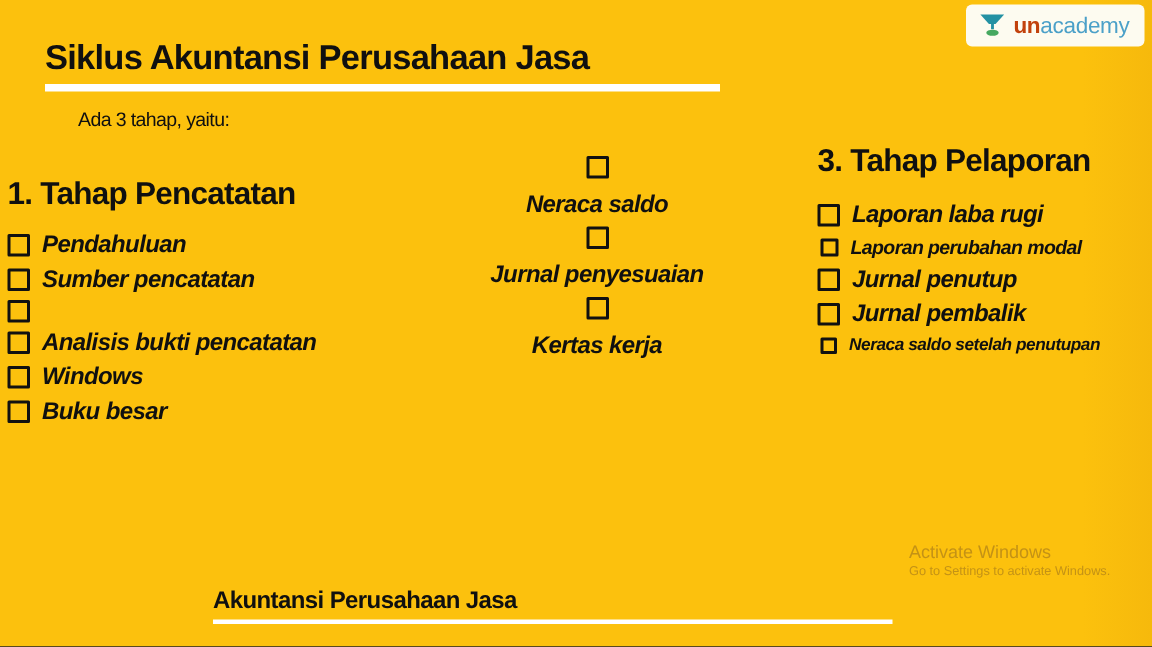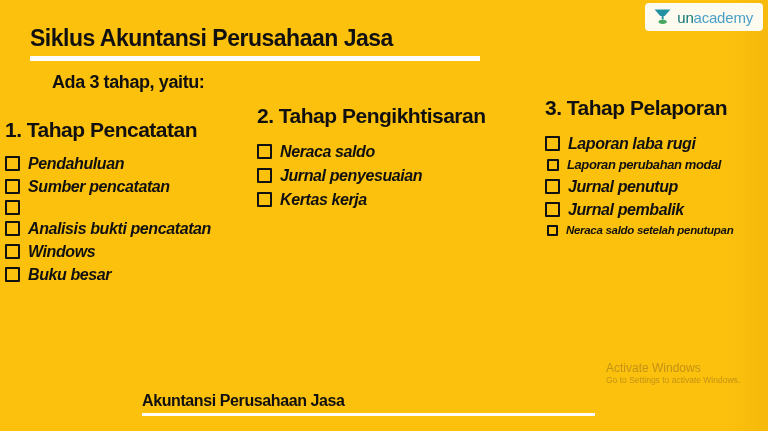--- a/index.html
+++ b/index.html
@@ -7,38 +7,38 @@
     position:relative;width:768px;height:431px;overflow:hidden;
     background:linear-gradient(90deg,#FCC10D 0%,#FCC10D 94%,#F6B90C 100%);
     font-family:"Liberation Sans","DejaVu Sans",sans-serif;
     color:#101010;letter-spacing:-0.3px;
   }
   .title{
     position:absolute;left:30px;top:25px;font-size:23px;font-weight:700;
     letter-spacing:-0.5px;white-space:nowrap;
   }
   .title-underline{position:absolute;left:30px;top:56px;width:450px;height:5px;background:#fff;}
-  .subtitle{position:absolute;left:52px;top:72px;font-size:18px;font-weight:700;letter-spacing:-0.4px;}
+  .subtitle{position:absolute;left:52px;top:72px;font-size:13px;font-weight:400;letter-spacing:-0.4px;}
   .logo{
     position:absolute;right:5px;top:3px;height:28px;background:#FDFBF0;border-radius:4px;
     display:flex;align-items:center;gap:5px;padding:0 10px 0 8px;box-sizing:border-box;
   }
   .logo-word{font-size:15px;letter-spacing:-0.2px;white-space:nowrap;}
-  .logo-un{color:#0f766e;font-weight:400;}
+  .logo-un{color:#c2410c;font-weight:700;}
   .logo-academy{color:#4BA0C8;font-weight:400;}
   .col{position:absolute;}
   .col1{left:5px;top:118px;width:250px;}
   .col2{left:257px;top:104px;width:282px;}
   .col3{left:545px;top:96px;width:222px;}
   .col-heading{font-size:21px;font-weight:700;letter-spacing:-0.5px;white-space:nowrap;}
   .col1 .col-heading{margin-bottom:12px;}
   .col2 .col-heading{margin-bottom:14px;}
   .col3 .col-heading{margin-bottom:14px;}
   .row{display:flex;align-items:center;gap:8px;margin-bottom:4px;}
-  .col2 .row{margin-bottom:5px;}
+  .col2 .row{margin-bottom:5px;flex-direction:column;}
   .col3 .row{margin-bottom:4px;}
   .checkbox{
     flex:0 0 auto;width:11px;height:11px;border:2.5px solid #111;border-radius:1px;
     background:transparent;box-sizing:content-box;
   }
   .row-label{font-size:16px;font-weight:700;line-height:19px;white-space:nowrap;letter-spacing:-0.4px;font-style:italic;}
   .row.small .checkbox{width:8px;height:8px;border-width:2px;margin-left:2px;}
   .row.small .row-label{font-size:13px;line-height:16px;}
   .row.tiny .checkbox{width:7px;height:7px;border-width:2px;margin-left:2px;}
   .row.tiny .row-label{font-size:11.5px;line-height:15px;letter-spacing:-0.3px;}
@@ -93,21 +93,20 @@
       <span class="checkbox"></span>
       <span class="row-label">Windows</span>
     </div>
     <div class="row">
       <span class="checkbox"></span>
       <span class="row-label">Buku besar</span>
     </div>
   </div>
 
   <div class="col col2">
-    <div class="col-heading">2. Tahap Pengikhtisaran</div>
     <div class="row">
       <span class="checkbox"></span>
       <span class="row-label">Neraca saldo</span>
     </div>
     <div class="row">
       <span class="checkbox"></span>
       <span class="row-label">Jurnal penyesuaian</span>
     </div>
     <div class="row">
       <span class="checkbox"></span>

